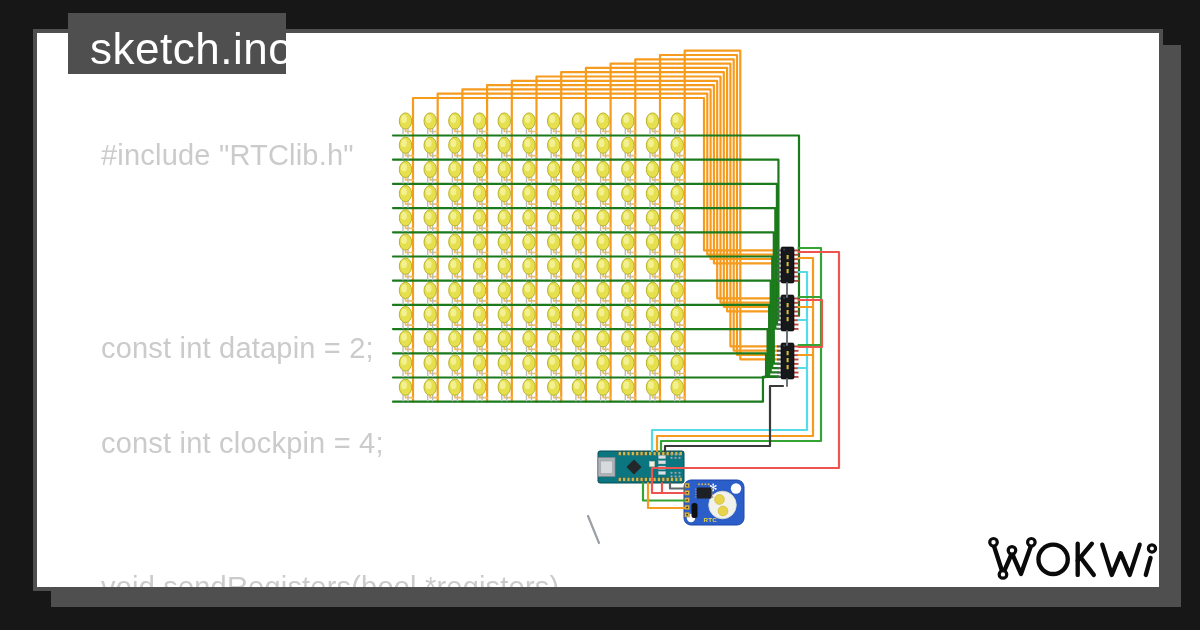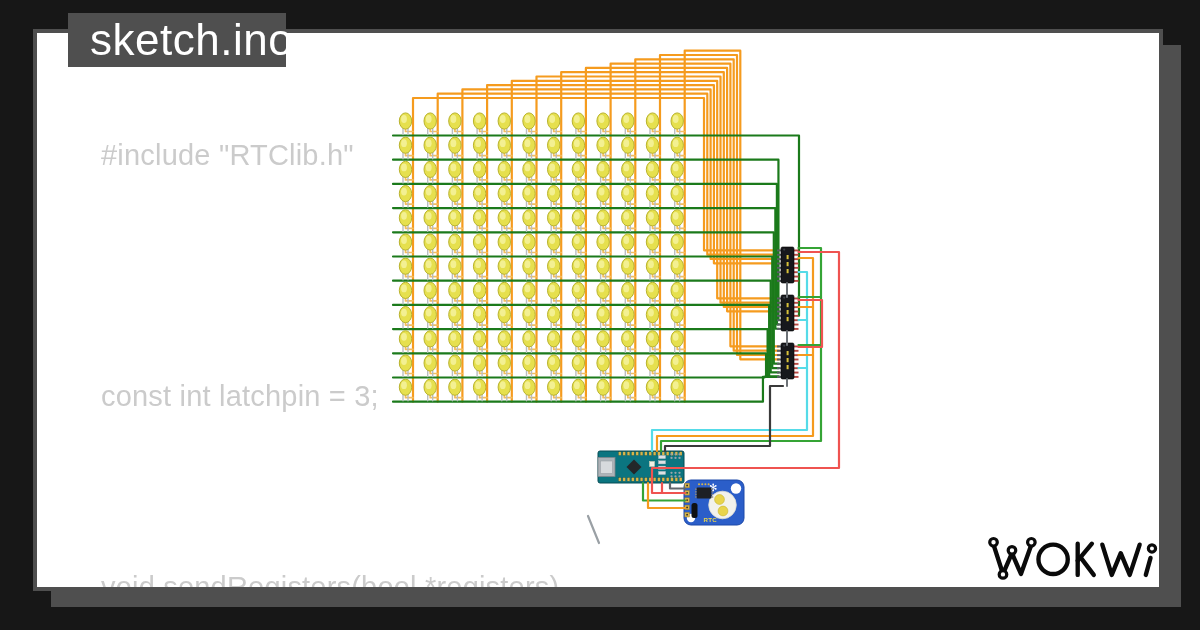--- a/index.html
+++ b/index.html
@@ -1,36 +1,37 @@
 <!DOCTYPE html>
 <html><head>
 <meta charset="utf-8">
 <style>
   html,body{margin:0;padding:0;}
   .stage{position:relative;width:1200px;height:630px;background:var(--bg,#171717);overflow:hidden;
          font-family:"Liberation Sans",sans-serif;}
   .page{position:absolute;left:33px;top:29px;width:1122px;height:554px;background:#fff;
         border:4px solid var(--chrome,#4f4f4f);box-shadow:18px 16px 0 0 var(--chrome,#4f4f4f);
         overflow:hidden;z-index:1;}
-  .tab{position:absolute;left:68px;top:13px;width:218px;height:54px;background:var(--chrome,#4f4f4f);
-       z-index:10;display:flex;align-items:center;padding-left:22px;box-sizing:border-box;}
+  .tab{position:absolute;left:68px;top:13px;width:218px;height:61px;background:var(--chrome,#4f4f4f);
+       z-index:10;display:flex;align-items:flex-end;padding-left:22px;box-sizing:border-box;}
   .tab span{color:#fff;font-size:44px;font-weight:400;letter-spacing:0.5px;}
   .code-line{position:absolute;left:64px;color:var(--codecolor,#cbcbcb);font-size:29px;
              white-space:pre;letter-spacing:0.2px;}
   #circuit{position:absolute;left:0;top:0;width:1200px;height:630px;z-index:5;pointer-events:none;}
   .wokwi-logo{position:absolute;left:948px;top:498px;width:175px;height:50px;z-index:6;}
 </style>
 </head>
 <body>
 
 <div class="stage" style="--bg: #171717; --chrome: #4f4f4f; --codecolor: #cbcbcb;">
 
   <div class="page">
     <div class="code-line" style="top:106px">#include "RTClib.h"</div>
-    <div class="code-line" style="top:347px">const int latchpin = 3;</div>
+    <div class="code-line" style="top:299px">const int datapin = 2;</div>
+    <div class="code-line" style="top:394px">const int clockpin = 4;</div>
     <div class="code-line" style="top:538px">void sendRegisters(bool *registers)</div>
 
     <div class="wokwi-logo" aria-label="WOKWI">
       <svg viewBox="0 0 185 52" width="175" height="50">
         <g fill="none" stroke="#0a0a0a" stroke-width="4.6" stroke-linecap="round" stroke-linejoin="round">
           <path d="M9,14 L19,45 L28.5,23 L38,45 L49,14"></path>
           <circle cx="9" cy="11.5" r="4" fill="#fff" stroke-width="3.4"></circle>
           <circle cx="28.5" cy="20" r="4" fill="#fff" stroke-width="3.4"></circle>
           <circle cx="49" cy="11.5" r="4" fill="#fff" stroke-width="3.4"></circle>
           <circle cx="19" cy="45.5" r="4" fill="#fff" stroke-width="3.4"></circle>

